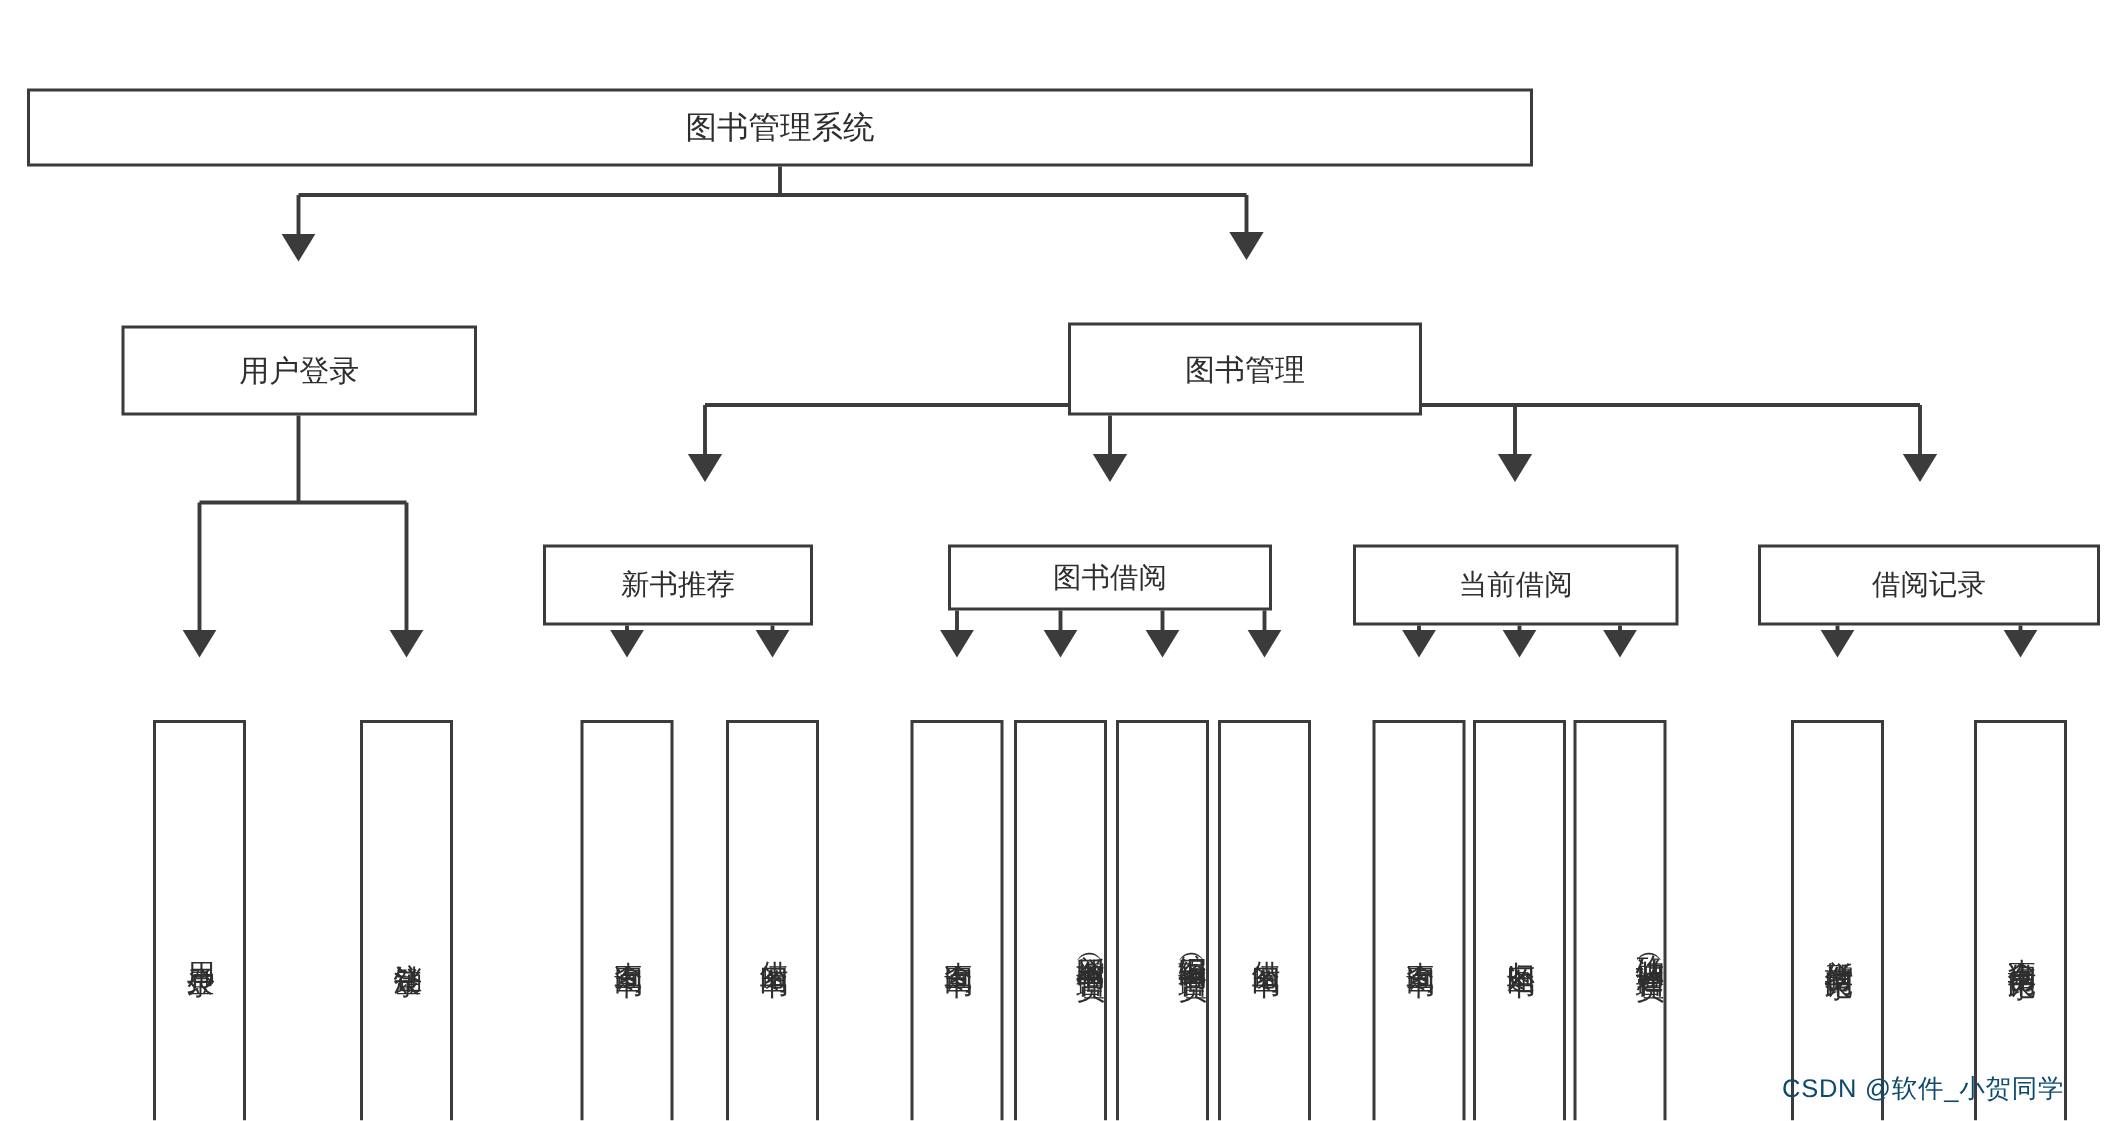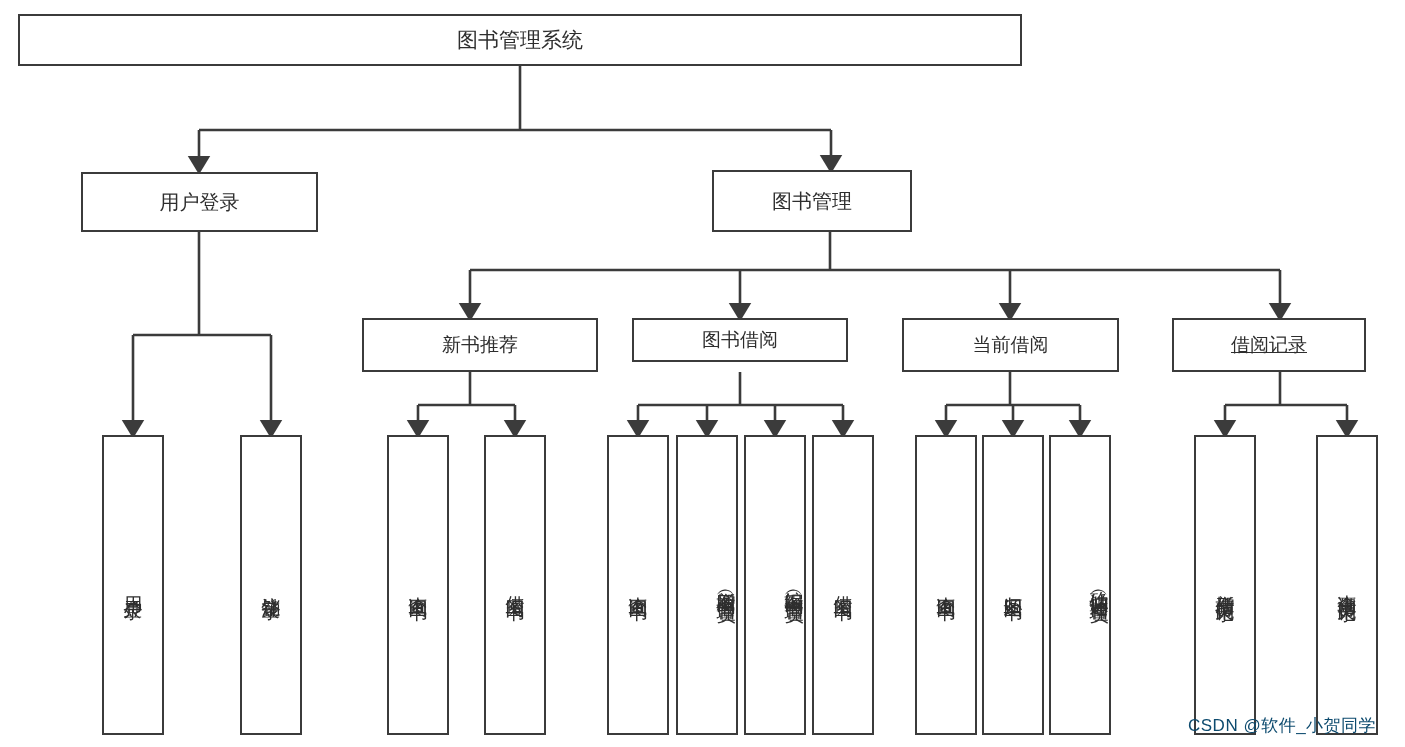--- a/index.html
+++ b/index.html
@@ -27,20 +27,21 @@
   }
   .node {
     position: absolute;
     box-sizing: border-box;
     border: 2px solid #3b3b3b;
     background: #ffffff;
     display: flex;
     align-items: center;
     justify-content: center;
     color: #2e2e2e;
+    margin-top: 45px;
   }
   .node.root {
     font-size: 21px;
   }
   .node.level1 {
     font-size: 20px;
   }
   .node.level2 {
     font-size: 19px;
   }
@@ -117,26 +118,26 @@
       <path d="M1280,372 L1280,405"></path>
       <path d="M1225,405 L1347,405"></path>
       <path d="M1225,405 L1225,428" marker-end="url(#arrow)"></path>
       <path d="M1347,405 L1347,428" marker-end="url(#arrow)"></path>
     </g>
   </svg>
 
   <div class="node root" style="left: 18px; top: 14px; width: 1004px; height: 52px;">图书管理系统</div>
 
   <div class="node level1" style="left: 81px; top: 172px; width: 237px; height: 60px;">用户登录</div>
-  <div class="node level1" style="left: 712px; top: 170px; width: 200px; height: 62px;">图书管理</div>
+  <div class="node level1" style="left: 712px; top: 170px; width: 236px; height: 62px;">图书管理</div>
 
-  <div class="node level2" style="left: 362px; top: 318px; width: 236px; height: 54px;">新书推荐</div>
+  <div class="node level2" style="left: 362px; top: 318px; width: 180px; height: 54px;">新书推荐</div>
   <div class="node level2" style="left: 632px; top: 318px; width: 216px; height: 44px;">图书借阅</div>
   <div class="node level2" style="left: 902px; top: 318px; width: 217px; height: 54px;">当前借阅</div>
-  <div class="node level2" style="left: 1172px; top: 318px; width: 194px; height: 54px; text-decoration: underline;">借阅记录</div>
+  <div class="node level2" style="left: 1172px; top: 318px; width: 228px; height: 54px;">借阅记录</div>
 
   <div class="node leaf" style="left: 102px; top: 435px; width: 62px; height: 300px;">
       <span class="vtext">用户登录</span>
     </div>
   <div class="node leaf" style="left: 240px; top: 435px; width: 62px; height: 300px;">
       <span class="vtext">注销登录</span>
     </div>
   <div class="node leaf" style="left: 387px; top: 435px; width: 62px; height: 300px;">
       <span class="vtext">查询图书</span>
     </div>

